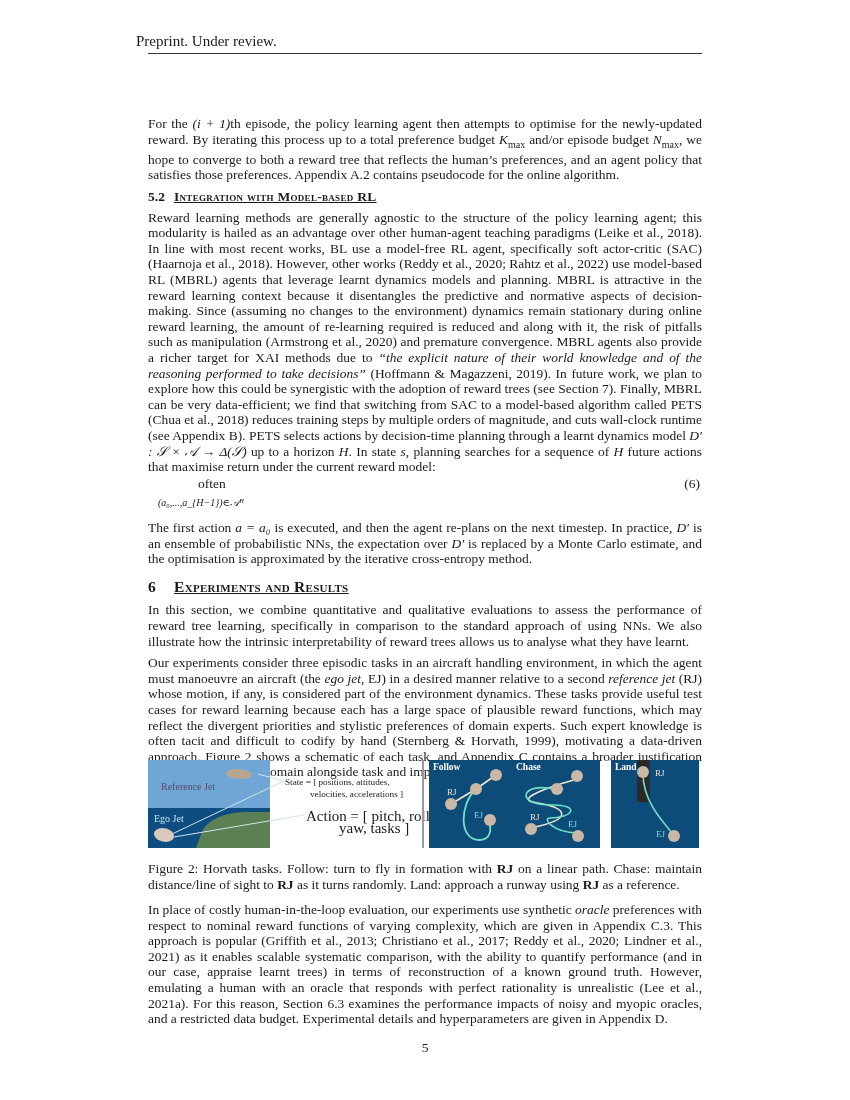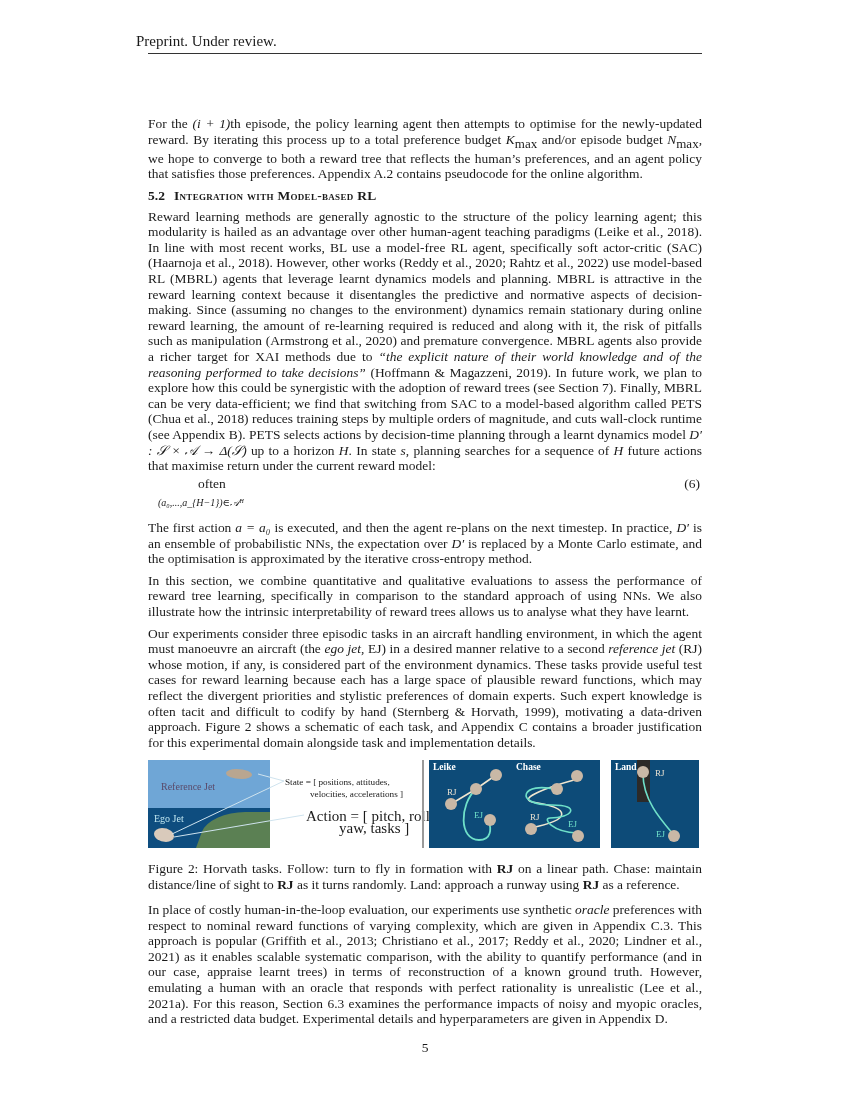--- a/index.html
+++ b/index.html
@@ -3,33 +3,33 @@
 <meta charset="utf-8">
 <style>
   html, body { margin: 0; padding: 0; background: #ffffff; }
   body { width: 850px; height: 1100px; position: relative; overflow: hidden;
          font-family: "Liberation Serif", "DejaVu Serif", serif; color: #1a1a1a; }
   .header { position: absolute; left: 136px; top: 33px; width: 554px; font-size: 15px; }
   .header-rule { position: absolute; left: 148px; top: 53px; width: 554px; height: 1px; background: #333; }
   .body-text { position: absolute; left: 148px; width: 554px; font-size: 13.45px; line-height: 15.6px;
                text-align: justify; hyphens: none; }
   .body-text p { margin: 0 0 6px 0; }
-  .sec-head { font-size: 13.5px; margin: 0; }
+  .sec-head { font-size: 13.5px; margin: 0; text-decoration: underline; }
   .sec-head.l1 { font-size: 15.5px; }
   .sc { font-variant: small-caps; letter-spacing: 0.3px; }
   .num { display: inline-block; width: 26px; }
   i.m { font-style: italic; }
   .eq { position: absolute; left: 148px; width: 554px; top: 470px; height: 46px; font-size: 13.5px; }
   .eq .argmax { position: absolute; left: 50px; top: 6px; }
   .eq .under { position: absolute; left: 10px; top: 27px; font-size: 10px; font-style: italic; }
   .eq .expr { position: absolute; left: 153px; top: 2px; white-space: nowrap; }
   .eq .eqno { position: absolute; right: 2px; top: 6px; }
   .big-bracket { font-size: 22px; vertical-align: -3px; }
   .sumsym { font-size: 20px; vertical-align: -3px; }
-  sup, sub { font-size: 13px; }
+  sup, sub { font-size: 10px; }
 
   .figure { position: absolute; left: 148px; top: 760px; width: 554px; height: 88px; }
   .fig-left { position: absolute; left: 0; top: 0; width: 268px; height: 88px; }
   .scene { position: absolute; left: 0; top: 0; width: 122px; height: 88px; overflow: hidden; }
   .sky { position: absolute; left: 0; top: 0; width: 122px; height: 48px; background: #6fa6d6; }
   .sea { position: absolute; left: 0; top: 48px; width: 122px; height: 40px; background: #0e4d7f; }
   .land { position: absolute; left: 52px; top: 52px; width: 90px; height: 50px; background: #5b8053;
           border-radius: 40% 0 0 0; transform: skewX(-20deg); }
   .lbl-ref { position: absolute; left: 13px; top: 21px; font-size: 10px; color: #5a4a6a; }
   .lbl-ego { position: absolute; left: 6px; top: 53px; font-size: 10px; color: #bfe6f0; }
@@ -68,20 +68,21 @@
 
 <div class="eq">
   <span class="argmax">often</span>
   <span class="under">(a₀,...,a_{H−1})∈𝒜ᴴ</span>
   <span class="eqno">(6)</span>
 </div>
 
 <div class="body-text" style="top:520px;">
   <p><span>The first action </span><i class="m">a = a₀</i><span> is executed, and then the agent re-plans on the next timestep. In practice, </span><i class="m">D′</i><span> is an ensemble of probabilistic NNs, the expectation over </span><i class="m">D′</i><span> is replaced by a Monte Carlo estimate, and the optimisation is approximated by the iterative cross-entropy method.</span></p>
 
+  <h2 class="sec-head l1" style="margin:12px 0 8px 0;"><span class="num">6</span><span class="sc">Experiments and Results</span></h2>
 
   <p>In this section, we combine quantitative and qualitative evaluations to assess the performance of reward tree learning, specifically in comparison to the standard approach of using NNs. We also illustrate how the intrinsic interpretability of reward trees allows us to analyse what they have learnt.</p>
 
   <p><span>Our experiments consider three episodic tasks in an aircraft handling environment, in which the agent must manoeuvre an aircraft (the </span><i>ego jet</i><span>, EJ) in a desired manner relative to a second </span><i>reference jet</i><span> (RJ) whose motion, if any, is considered part of the environment dynamics. These tasks provide useful test cases for reward learning because each has a large space of plausible reward functions, which may reflect the divergent priorities and stylistic preferences of domain experts. Such expert knowledge is often tacit and difficult to codify by hand (Sternberg &amp; Horvath, 1999), motivating a data-driven approach. Figure 2 shows a schematic of each task, and Appendix C contains a broader justification for this experimental domain alongside task and implementation details.</span></p>
 </div>
 
 <div class="figure">
   <div class="fig-left">
     <div class="scene">
       <div class="sky"></div>
@@ -103,21 +104,21 @@
     </div>
     <div class="action-lbl">
       <div>Action = [ pitch, roll,</div>
       <div class="l2">yaw, tasks ]</div>
     </div>
   </div>
 
   <div class="fig-divider"></div>
 
   <div class="panel" style="left:281px;">
-    <span class="ptitle">Leike</span>
+    <span class="ptitle">Follow</span>
     <svg width="88" height="88">
       <path d="M22 44 L47 29 L67 15" stroke="#f0e6d0" stroke-width="1.6" fill="none"></path>
       <path d="M47 29 C30 45, 30 80, 50 80 C63 80, 62 68, 60 62" stroke="#6fe0c9" stroke-width="1.8" fill="none"></path>
       <g fill="#c9b8a6">
           <circle cx="22" cy="44" r="6"></circle>
           <circle cx="47" cy="29" r="6"></circle>
           <circle cx="67" cy="15" r="6"></circle>
           <circle cx="61" cy="60" r="6"></circle>
         </g>
     </svg>

